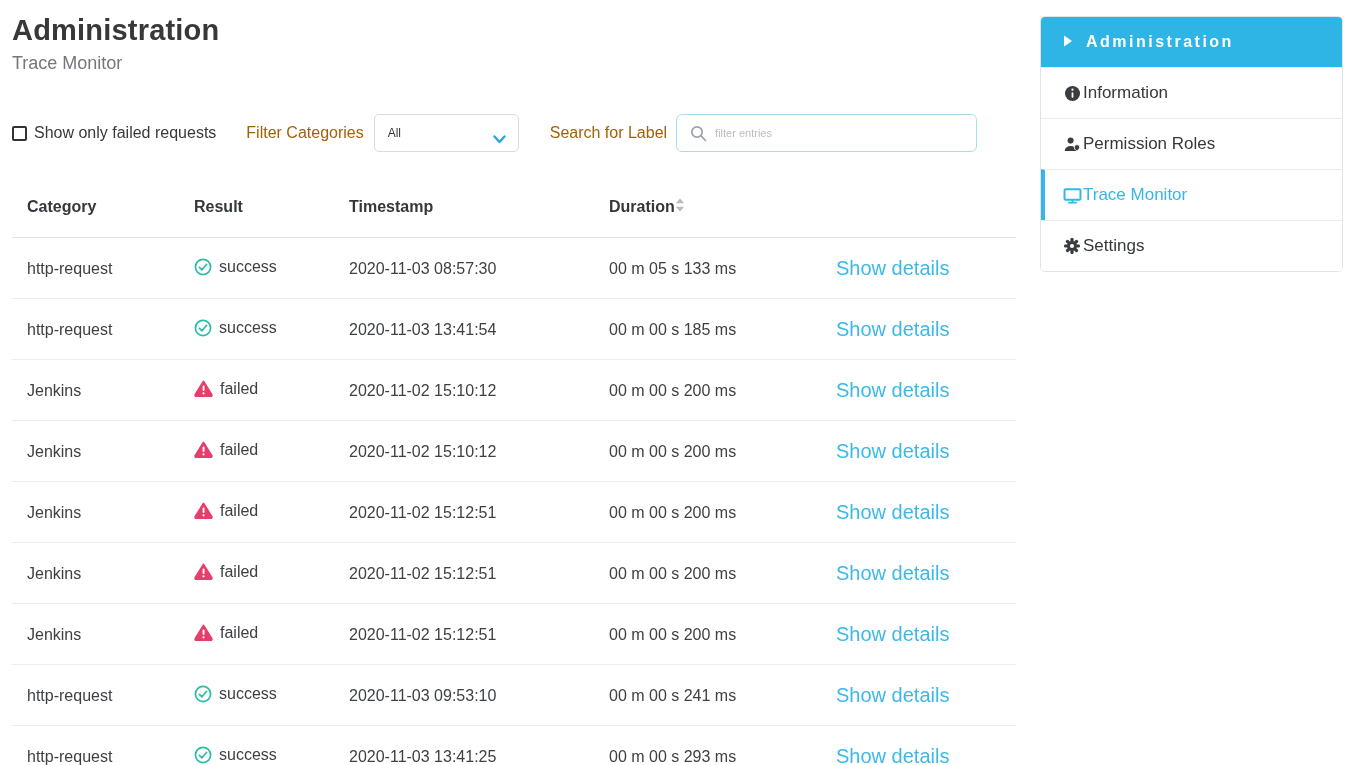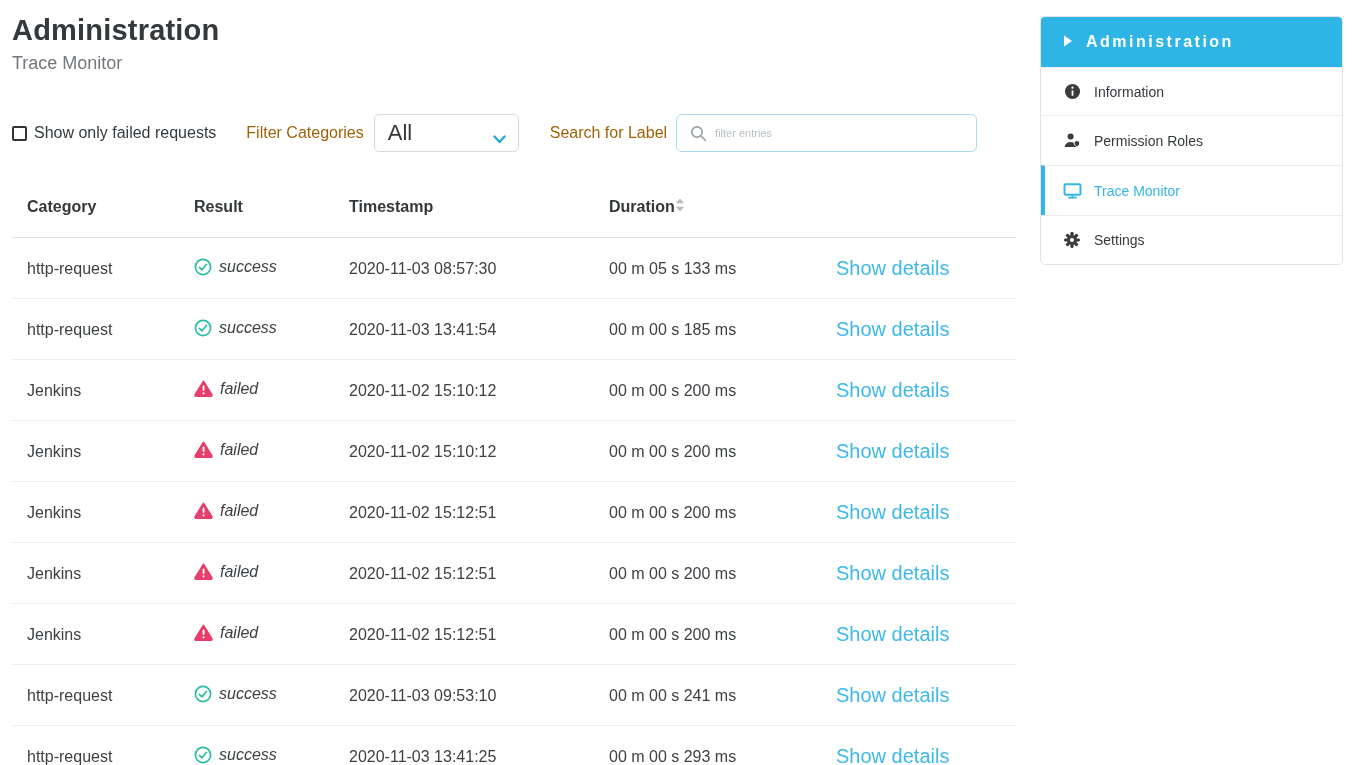--- a/index.html
+++ b/index.html
@@ -22,21 +22,21 @@
     background: #fff; cursor: pointer; flex: none;
   }
   .checkbox-label { font-size: 16px; color: #343a3e; text-align: right; }
   .filter-label { font-size: 16px; color: #a16207; }
   .lbl-categories { margin-left: 30px; }
   .select-box {
     position: relative; width: 145px; height: 38px; margin-left: 10px;
     border: 1px solid #d9dcde; border-radius: 5px; background: #fff;
     display: flex; align-items: center; padding: 0 34px 0 13px; cursor: pointer;
   }
-  .select-value { font-size: 22px; color: #34383b; }
+  .select-value { font-size: 12px; color: #34383b; }
   .select-box .chevron { position: absolute; right: 12px; top: 15px; }
   .lbl-search { margin-left: 31px; }
   .search-box {
     position: relative; width: 301px; height: 38px; margin-left: 9px;
     border: 1px solid #a9dbf1; border-radius: 6px; background: #fff;
     display: flex; align-items: center; padding-left: 38px;
   }
   .search-box .search-icon { position: absolute; left: 13px; top: 10px; }
   .search-box input {
     border: none; outline: none; width: 100%; height: 100%;
@@ -55,39 +55,39 @@
     text-align: left; font-size: 16px; font-weight: 700; color: #34383b;
     padding: 0 0 21px 0; border-bottom: 1px solid #e2e2e2;
   }
   .trace-table th:first-child, .trace-table td:first-child { padding-left: 15px; }
   .trace-table td {
     font-size: 16px; color: #3d4144; padding: 19px 0 18px 0;
     border-bottom: 1px solid #ececec; vertical-align: middle;
     white-space: nowrap; overflow: hidden;
   }
   .th-sort { display: inline-flex; align-items: center; cursor: pointer; }
-  .status-wrap { display: inline-flex; align-items: center; gap: 7px; font-style: italic; }
+  .status-wrap { display: inline-flex; align-items: center; gap: 7px; }
   .status-wrap svg { flex: none; display: block; }
   .show-details { color: #3cb8e9; text-decoration: none; font-size: 20px; cursor: pointer; }
 
   
   .sidebar {
     flex: none; width: 303px; margin: 16px 20px 0 0; align-self: flex-start;
     border: 1px solid #e3e3e3; border-radius: 5px; background: #fff;
   }
   .sidebar-header {
     background: #2eb5e6; color: #ffffff; border-radius: 4px 4px 0 0;
     display: flex; align-items: center; gap: 13px;
     padding: 16px 16px 16px 22px; cursor: pointer;
   }
   .sidebar-header-label { font-size: 16px; font-weight: 700; letter-spacing: 2.5px; }
   .sidebar-item {
-    display: flex; align-items: center; gap: 11px;
+    display: flex; align-items: center; 
     padding: 15px 16px 15px 20px; border-top: 1px solid #ebebeb;
-    font-size: 14px; color: #35393c; cursor: pointer; background: #fff;
+    font-size: 17px; color: #35393c; cursor: pointer; background: #fff;
   }
   .sidebar-item:first-of-type { border-top: none; }
   .sidebar-item .icn { width: 22px; display: flex; justify-content: center; flex: none; }
   .sidebar-item.active { color: #35b6e8; border-left: 4px solid #35b6e8; padding-left: 16px; }
   .sidebar-item:last-child { border-radius: 0 0 4px 4px; }
 </style>
 </head>
 <body>
 
 <div class="layout">

